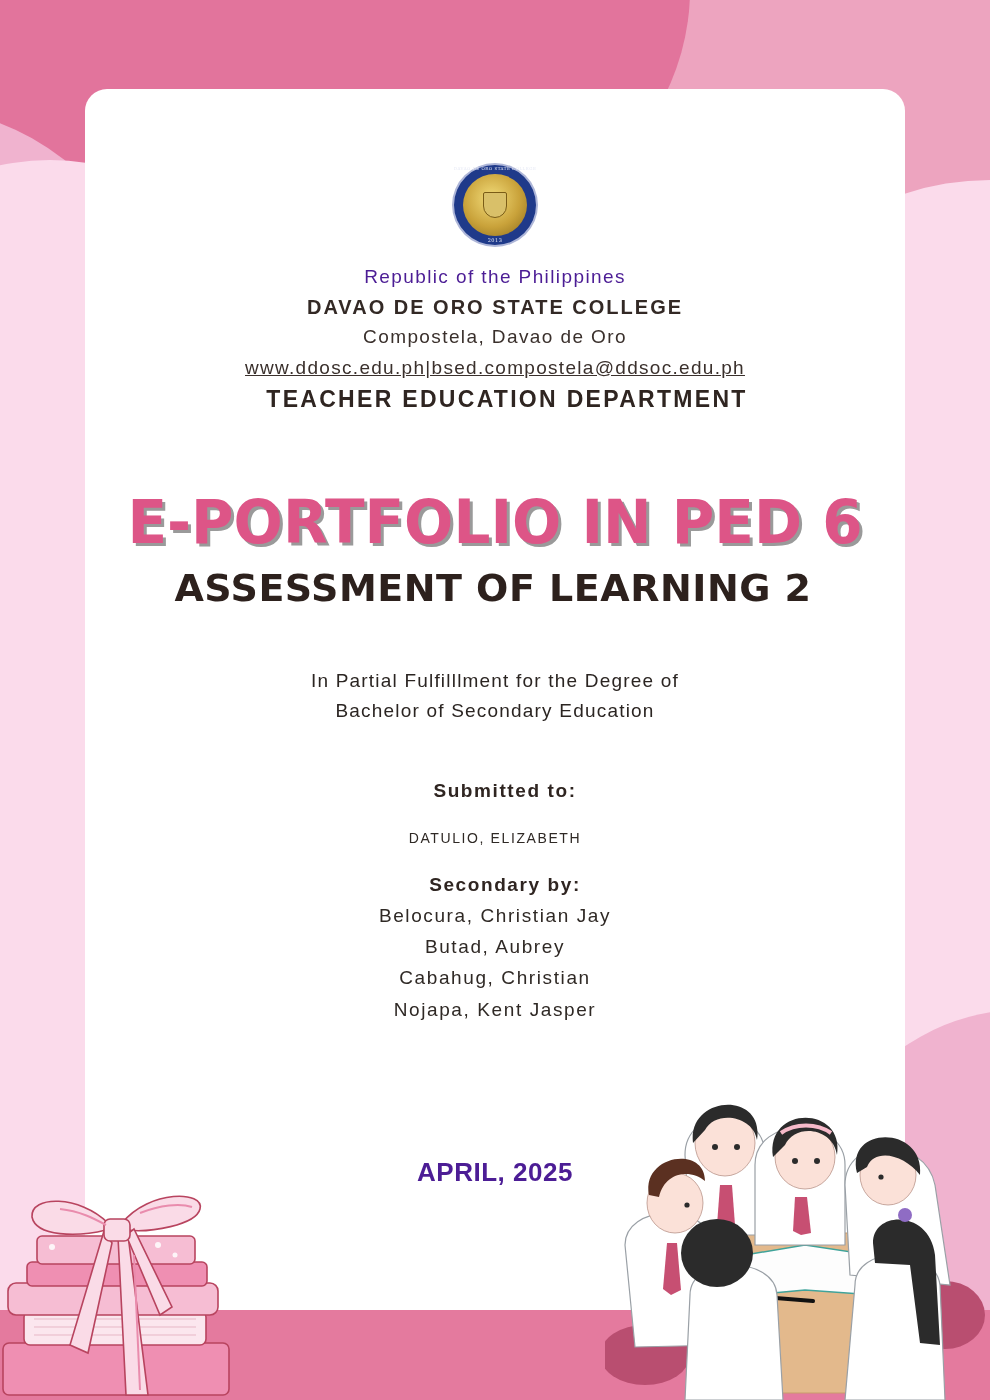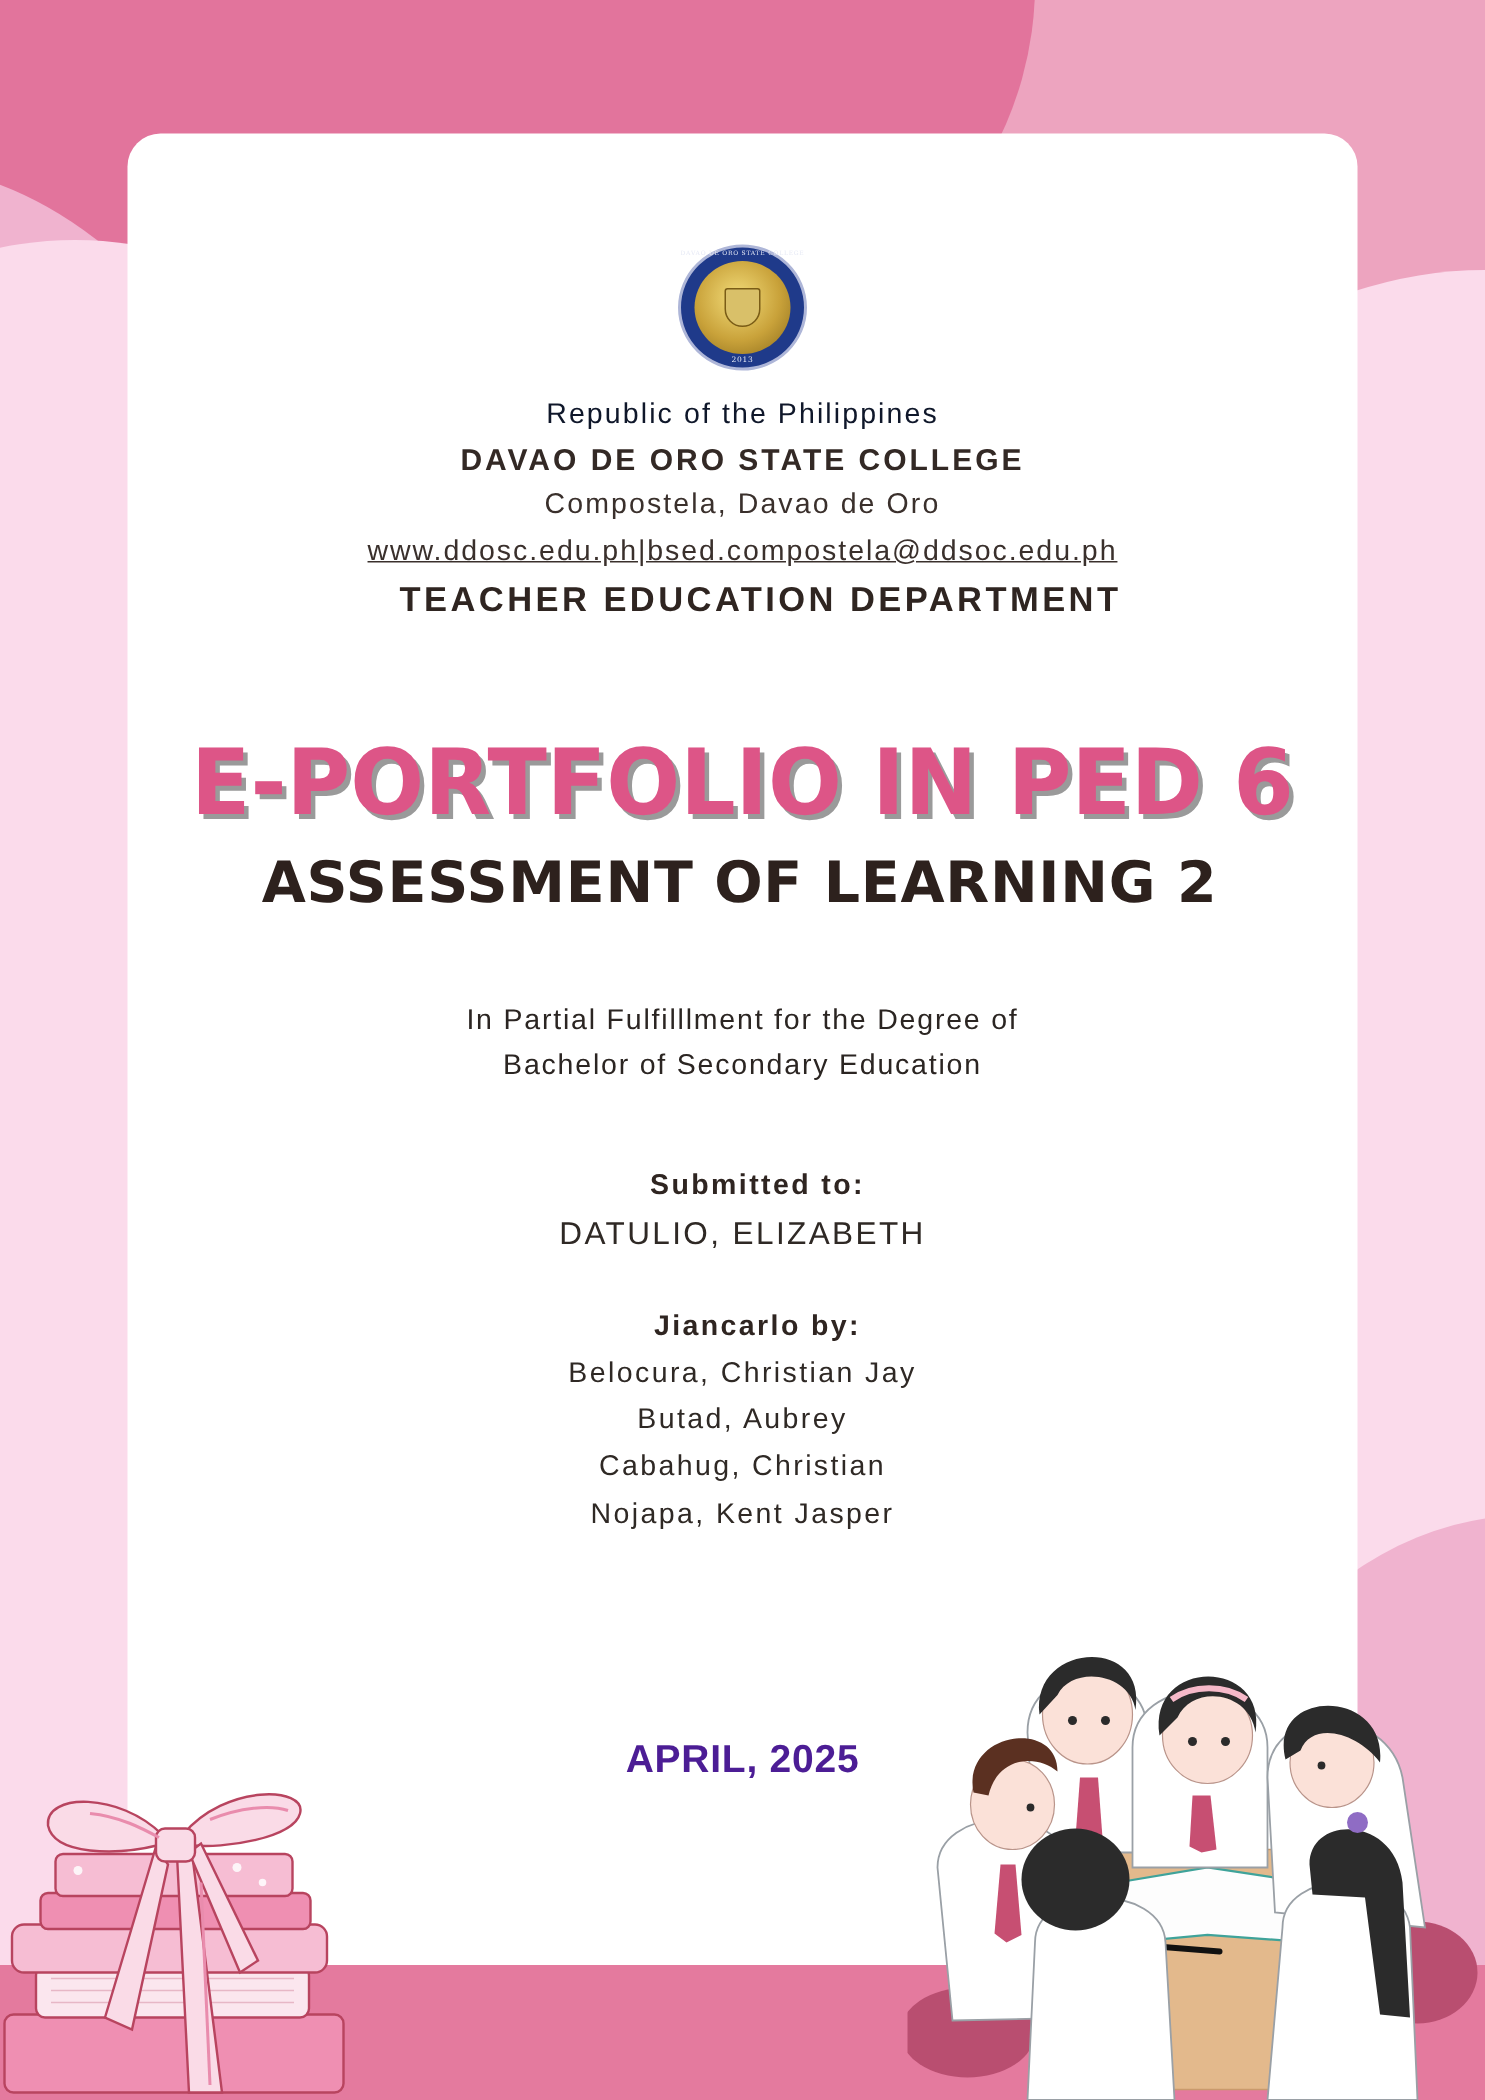--- a/index.html
+++ b/index.html
@@ -52,21 +52,21 @@
       border: 1px solid #7a5c16; border-radius: 2px 2px 12px 12px;
     }
     .seal-ring-text {
       position: absolute; font-size: 5px; color: #e6e9f5; letter-spacing: 0.5px;
       font-family: "DejaVu Serif", serif;
     }
     .seal-year { bottom: -7px; left: 50%; transform: translateX(-50%); }
     .seal-name { top: -8px; left: 50%; transform: translateX(-50%); white-space: nowrap; font-size: 4px; }
 
     .line { position: absolute; left: 0; width: 990px; text-align: center; white-space: nowrap; }
-    .republic { top: 266px; font-size: 19px; letter-spacing: 1.4px; color: #0f172a; }
+    .republic { top: 266px; font-size: 19px; letter-spacing: 1.4px; color: #4c1d95; }
     .college { top: 296px; font-size: 20px; font-weight: bold; letter-spacing: 2px; color: #332925; }
     .address { top: 326px; font-size: 19px; letter-spacing: 1.4px; color: #3a302c; }
     .contact { top: 357px; font-size: 19px; letter-spacing: 1.3px; color: #3a302c; text-decoration: underline; }
     .department { top: 386px; left: 12px; font-size: 23px; font-weight: bold; letter-spacing: 2.3px; color: #2f2521; }
 
     .main-title {
       top: 488px; font-family: "DejaVu Sans", sans-serif; font-weight: bold;
       font-size: 58px; letter-spacing: 0px; color: #dd5587;
       text-shadow: 3px 3px 0 #9a9a9a;
       transform: scaleY(1.05);
@@ -74,21 +74,21 @@
     .sub-title {
       top: 566px; left: -2px; font-family: "DejaVu Sans", sans-serif; font-weight: bold;
       font-size: 38px; color: #2d211d; letter-spacing: 0.5px;
     }
 
     .fulfill-1 { top: 670px; font-size: 19px; letter-spacing: 1.2px; color: #2b2522; }
     .fulfill-2 { top: 700px; font-size: 19px; letter-spacing: 1.2px; color: #2b2522; }
 
     .label { font-weight: bold; font-size: 19px; letter-spacing: 1.6px; color: #2f2521; padding-left: 20px; }
     .to-label { top: 780px; }
-    .to-name { top: 811px; font-size: 21px; letter-spacing: 1.6px; color: #2f2925; }
+    .to-name { top: 830px; font-size: 14px; letter-spacing: 1.6px; color: #2f2925; }
     .by-label { top: 874px; }
     .members { position: absolute; top: 905px; left: 0; width: 990px; text-align: center; }
     .member { display: block; font-size: 19px; letter-spacing: 1.6px; color: #2f2925; height: 31.2px; line-height: 22px; }
     .date { top: 1157px; font-weight: bold; font-size: 26px; letter-spacing: 0.5px; color: #4c1d95; }
 
     
     .books { position: absolute; z-index: 3; left: 0; top: 1185px; width: 240px; height: 215px; }
     .students { position: absolute; z-index: 3; left: 605px; top: 1085px; width: 385px; height: 315px; }
   </style>
 </head>
@@ -124,21 +124,21 @@
 
   <div class="line main-title">E-PORTFOLIO IN PED 6</div>
   <div class="line sub-title">ASSESSMENT OF LEARNING 2</div>
 
   <div class="line fulfill-1">In Partial Fulfilllment for the Degree of</div>
   <div class="line fulfill-2">Bachelor of Secondary Education</div>
 
   <div class="line label to-label">Submitted to:</div>
   <div class="line to-name">DATULIO, ELIZABETH</div>
 
-  <div class="line label by-label">Jiancarlo by:</div>
+  <div class="line label by-label">Secondary by:</div>
   <div class="members">
     <span class="member">Belocura, Christian Jay</span>
     <span class="member">Butad, Aubrey</span>
     <span class="member">Cabahug, Christian</span>
     <span class="member">Nojapa, Kent Jasper</span>
   </div>
 
   <div class="line date">APRIL, 2025</div>
 </div>
 

